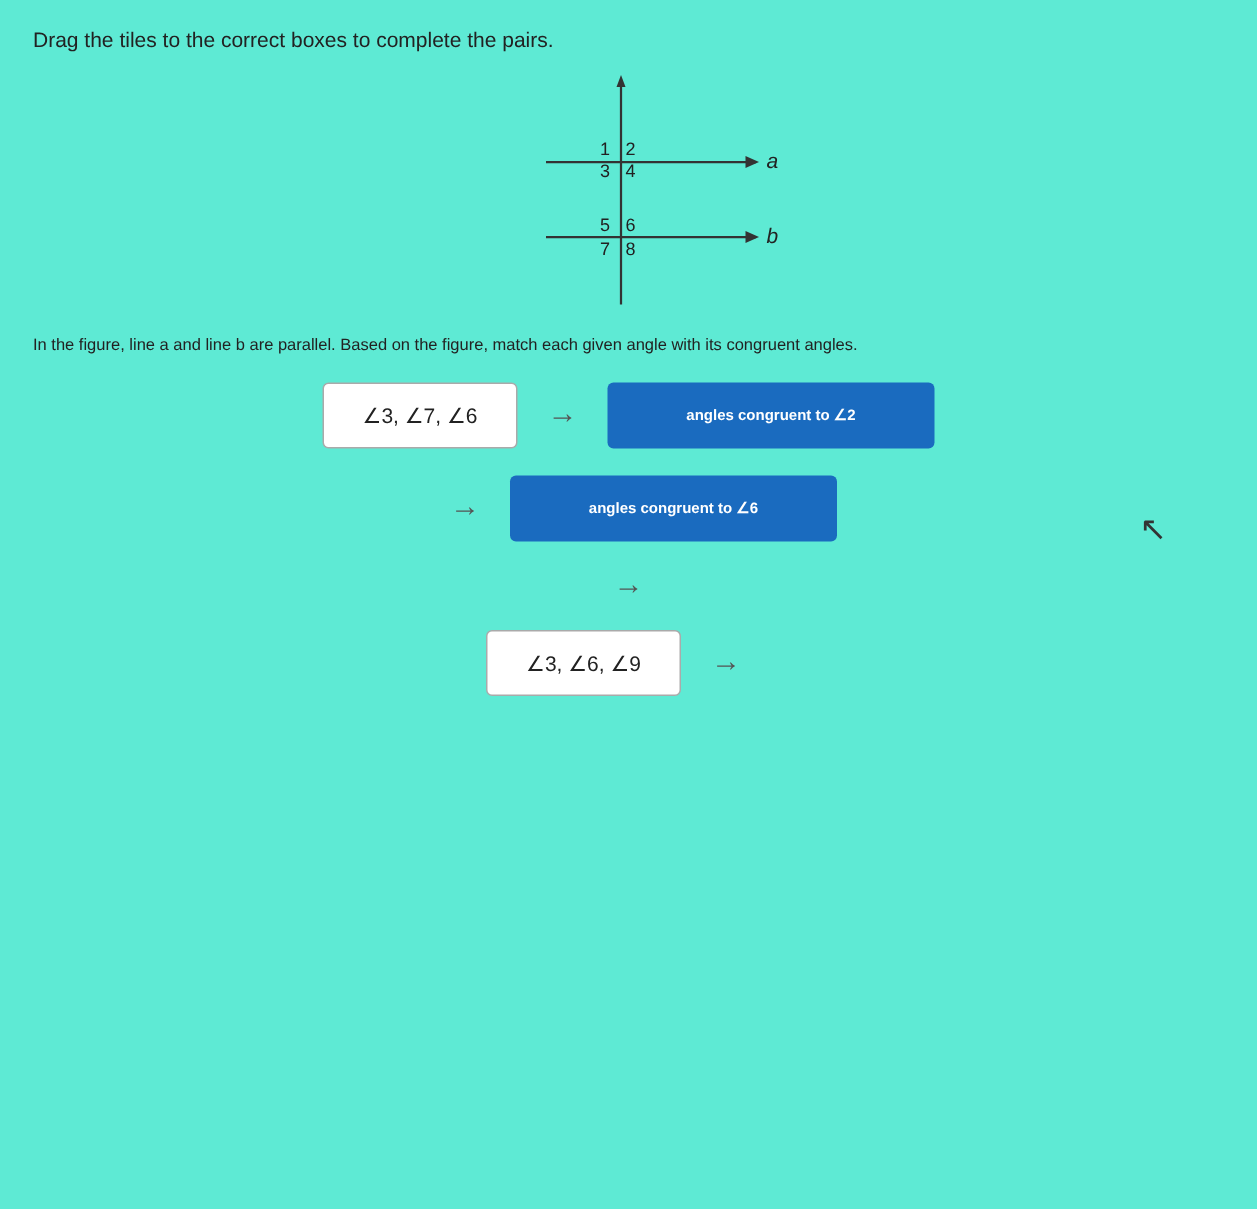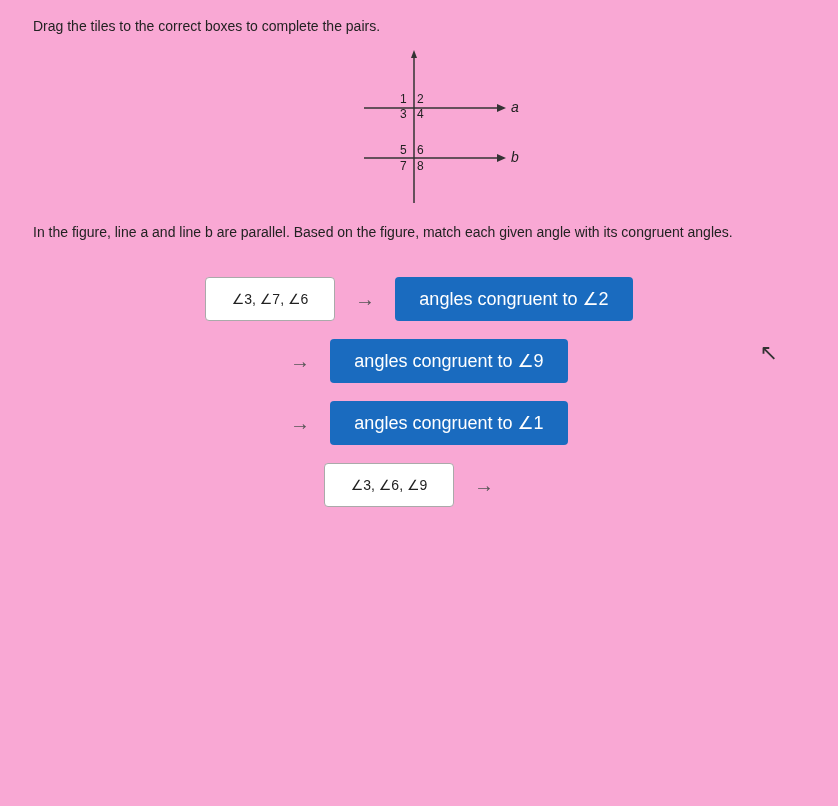--- a/index.html
+++ b/index.html
@@ -7,41 +7,41 @@
       width: 838px;
       height: 806px;
       background: #e8e8e8;
       font-family: Arial, sans-serif;
       font-size: 14px;
       overflow: hidden;
     }
     .page {
       width: 838px;
       height: 806px;
-      background: #f9a8d4;
-      padding: 18px 33px;
+      background: #5eead4;
+      padding: 18px 22px;
       position: relative;
     }
     .instruction {
       font-size: 14px;
       color: #222;
       margin-bottom: 14px;
     }
     .diagram-area {
       display: flex;
       justify-content: center;
       align-items: center;
       margin-bottom: 14px;
       margin-top: 8px;
     }
     
     .description-text {
-      font-size: 14px;
+      font-size: 11px;
       color: #222;
-      margin-bottom: 34px;
+      margin-bottom: 16px;
       line-height: 1.5;
     }
     .pairs-section {
       display: flex;
       flex-direction: column;
       align-items: center;
       gap: 18px;
       margin-top: 10px;
     }
     .pair-row {
@@ -64,30 +64,30 @@
     }
     .arrow {
       width: 60px;
       display: flex;
       align-items: center;
       justify-content: center;
       color: #555;
       font-size: 20px;
     }
     .answer-box {
-      width: 238px;
+      width: 218px;
       height: 44px;
       background: #1a6bbf;
       border-radius: 4px;
       display: flex;
       align-items: center;
       justify-content: center;
-      font-size: 18px;
+      font-size: 10px;
       color: #ffffff;
-      font-weight: 400;
+      font-weight: 700;
     }
     .cursor-icon {
       position: absolute;
       right: 60px;
       top: 340px;
       font-size: 22px;
       color: #333;
       pointer-events: none;
     }
   </style>
@@ -133,26 +133,25 @@
   <div class="pairs-section">
 
     <div class="pair-row">
       <div class="tile-box">∠3, ∠7, ∠6</div>
       <div class="arrow">→</div>
       <div class="answer-box">angles congruent to ∠2</div>
     </div>
 
     <div class="pair-row">
       <div class="arrow">→</div>
-      <div class="answer-box">angles congruent to ∠9</div>
+      <div class="answer-box">angles congruent to ∠6</div>
     </div>
 
     <div class="pair-row">
       <div class="arrow">→</div>
-      <div class="answer-box">angles congruent to ∠1</div>
     </div>
 
     <div class="pair-row">
       <div class="tile-box">∠3, ∠6, ∠9</div>
       <div class="arrow">→</div>
     </div>
 
   </div>
 
   <div class="cursor-icon">↖</div>

